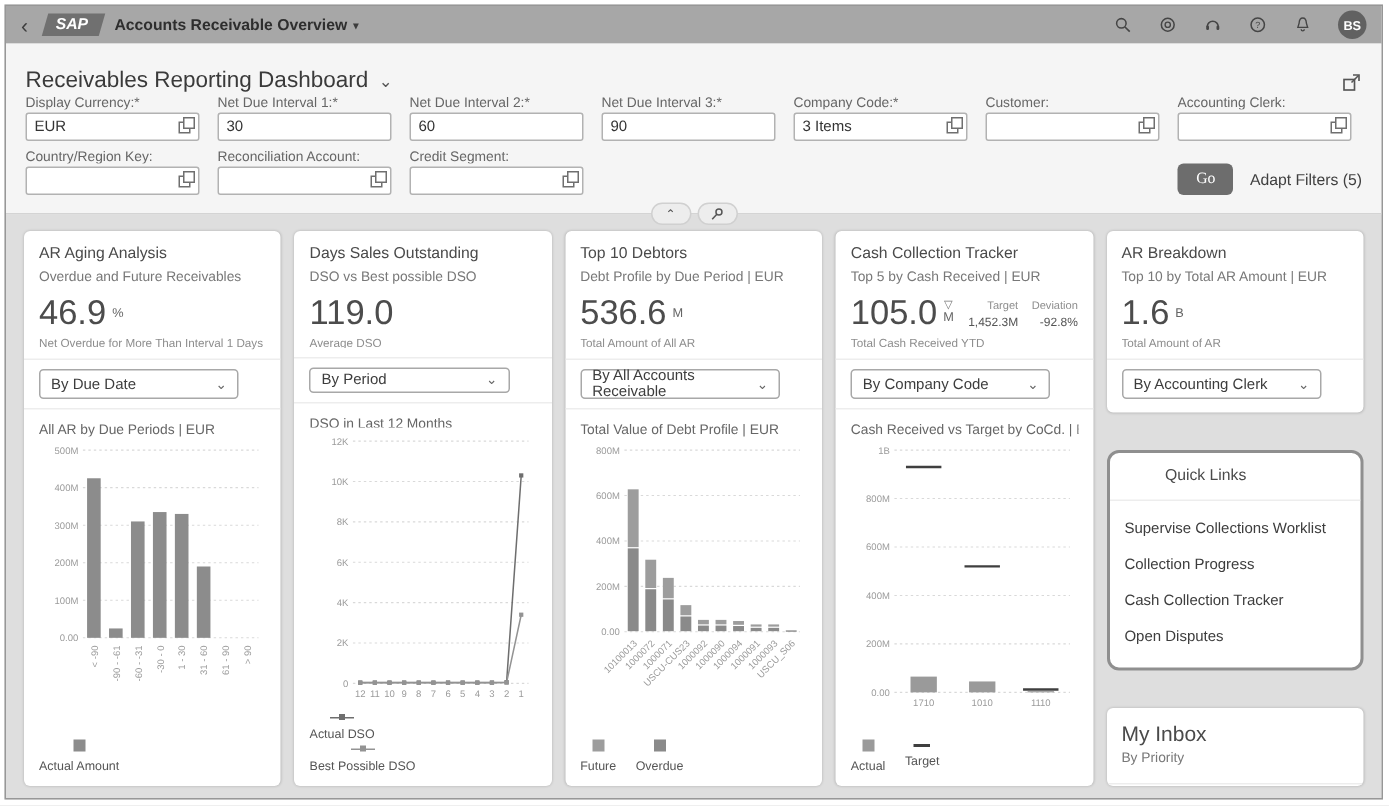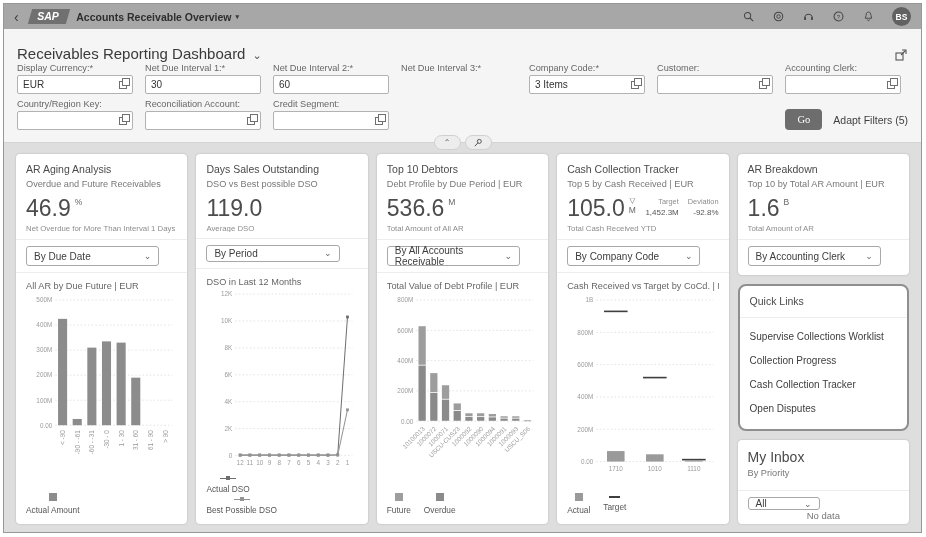--- a/index.html
+++ b/index.html
@@ -41,21 +41,21 @@
   .adapt{font-size:10.5px;color:#3f3f3f;text-decoration:none;cursor:pointer;white-space:nowrap;}
   .fcollapse{position:absolute;left:50%;bottom:-8px;transform:translateX(-50%);display:flex;gap:4px;z-index:6;}
   .pill{background:#ededed;border:1px solid #d0d0d0;border-radius:8px;width:27px;height:15px;display:flex;align-items:center;justify-content:center;font-size:8px;color:#555;cursor:pointer;}
   .pill svg{width:10px;height:10px;display:block;}
 
   
   .dash{flex:1;background:#dedede;padding:11px 12px 8px;display:grid;grid-template-columns:repeat(5,1fr);gap:9px;min-height:0;}
   .card{background:#fff;border-radius:4px;box-shadow:0 0 2px rgba(0,0,0,0.22);padding:9px 10px;display:flex;flex-direction:column;min-height:0;overflow:hidden;cursor:pointer;}
   .c-title{font-size:10.5px;color:#4a4a4a;margin-bottom:4px;}
   .c-sub{font-size:9.2px;color:#787878;margin-bottom:8px;}
-  .kpi{display:flex;align-items:flex-start;gap:4px;}
+  .kpi{display:flex;align-items:center;gap:4px;}
   .kpi-num{font-size:23px;font-weight:300;color:#4c4c4c;line-height:1;}
   .kpi-unit{font-size:8.5px;color:#666;padding-bottom:2px;}
   .kpi-stack{display:flex;flex-direction:column;align-items:center;line-height:1;gap:1px;padding-bottom:1px;}
   .tri{font-size:7.5px;color:#777;}
   .tgt{margin-left:auto;display:flex;gap:9px;text-align:right;}
   .tgt .tcol{display:flex;flex-direction:column;gap:2px;}
   .tgt .tlab{font-size:7.4px;color:#8d8d8d;}
   .tgt .tval{font-size:8px;color:#555;}
   .c-note{font-size:7.8px;color:#8d8d8d;margin-top:4px;white-space:nowrap;overflow:hidden;}
   .sep{border-top:1px solid #ededed;margin:6px -10px 6px;}
@@ -68,24 +68,24 @@
   .legend{display:flex;gap:13px;margin-top:auto;padding-top:2px;font-size:8.3px;color:#555;align-items:center;flex-wrap:wrap;}
   .legend-col{flex-direction:column;align-items:flex-start;gap:3px;}
   .lg-item{display:flex;align-items:center;gap:4px;flex-direction:column;}
   .sw-square{width:8px;height:8px;display:inline-block;}
   .sw-dash{width:11px;height:2px;display:inline-block;}
   .sw-linedot{width:16px;height:4px;position:relative;display:inline-block;}
   .ld-line{position:absolute;left:0;top:1.5px;width:16px;height:1px;}
   .ld-dot{position:absolute;left:6px;top:0;width:4px;height:4px;}
 
   
-  .col5{display:flex;flex-direction:column;gap:9px;min-height:0;}
+  .col5{display:flex;flex-direction:column;gap:25px;min-height:0;}
   .card-s{flex:none;}
   .quick{flex:none;border:2px solid #8f8f8f;border-radius:8px;box-shadow:none;}
-  .q-title{font-size:10.5px;color:#4a4a4a;padding-bottom:4px;}
+  .q-title{font-size:10.5px;color:#4a4a4a;padding-bottom:4px;margin-left:27px;}
   .q-items{display:flex;flex-direction:column;}
   .q-item{font-size:10px;color:#3d3d3d;padding:6.5px 0;cursor:pointer;}
   .inbox{flex:1;}
   .inbox-title{font-size:14px;color:#4a4a4a;margin-bottom:3px;}
   .inbox-sub{font-size:9.2px;color:#787878;margin-bottom:6px;}
   .no-data{margin-top:auto;text-align:center;font-size:9.5px;color:#767676;padding-bottom:2px;}
 </style>
 </head>
 <body>
 
@@ -164,20 +164,23 @@
           </div>
         </div>
         <div class="ffield">
           <label>Net Due Interval 2:*</label>
           <div class="fbox">
             <span class="fval">60</span>
           </div>
         </div>
         <div class="ffield">
           <label>Net Due Interval 3:*</label>
+          <div class="fbox">
+            <span class="fval">90</span>
+          </div>
         </div>
         <div class="ffield">
           <label>Company Code:*</label>
           <div class="fbox">
             <span class="fval">3 Items</span>
             <span class="vh"></span>
           </div>
         </div>
         <div class="ffield">
           <label>Customer:</label>
@@ -243,21 +246,21 @@
         <span class="kpi-num">46.9</span>
         <span class="kpi-unit">%</span>
       </div>
       <div class="c-note">Net Overdue for More Than Interval 1 Days</div>
       <div class="sep"></div>
       <div class="select">
           <span>By Due Date</span>
           <span class="chev">⌄</span>
         </div>
       <div class="sep"></div>
-      <div class="chart-title">All AR by Due Future | EUR</div>
+      <div class="chart-title">All AR by Due Periods | EUR</div>
       <svg class="chart" viewBox="0 0 150 186">
           <line x1="29" x2="145" y1="132" y2="132" stroke="#d9d9d9" stroke-width="0.7" stroke-dasharray="1.6 2"></line>
           <text x="26" y="134.3" text-anchor="end" class="tick">0.00</text>
           <line x1="29" x2="145" y1="107.2" y2="107.2" stroke="#d9d9d9" stroke-width="0.7" stroke-dasharray="1.6 2"></line>
           <text x="26" y="109.5" text-anchor="end" class="tick">100M</text>
           <line x1="29" x2="145" y1="82.4" y2="82.4" stroke="#d9d9d9" stroke-width="0.7" stroke-dasharray="1.6 2"></line>
           <text x="26" y="84.7" text-anchor="end" class="tick">200M</text>
           <line x1="29" x2="145" y1="57.60000000000001" y2="57.60000000000001" stroke="#d9d9d9" stroke-width="0.7" stroke-dasharray="1.6 2"></line>
           <text x="26" y="59.900000000000006" text-anchor="end" class="tick">300M</text>
           <line x1="29" x2="145" y1="32.8" y2="32.8" stroke="#d9d9d9" stroke-width="0.7" stroke-dasharray="1.6 2"></line>

